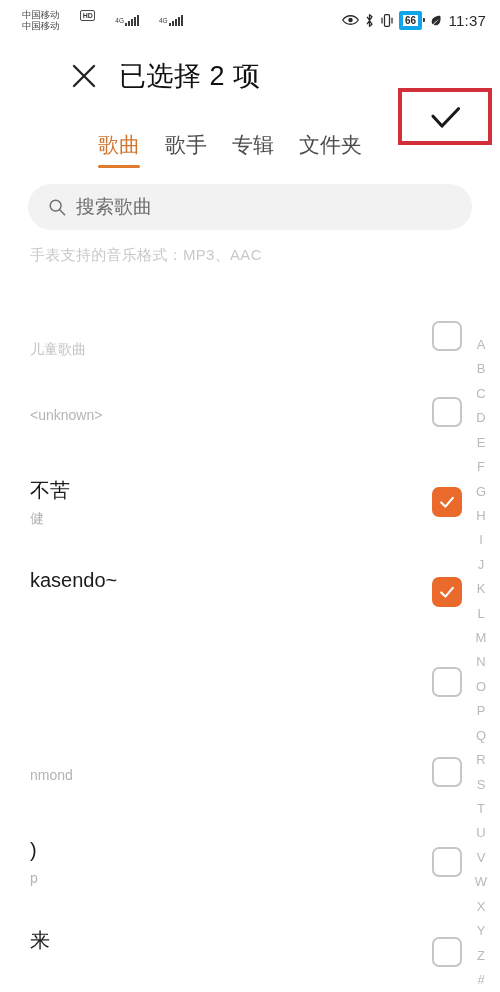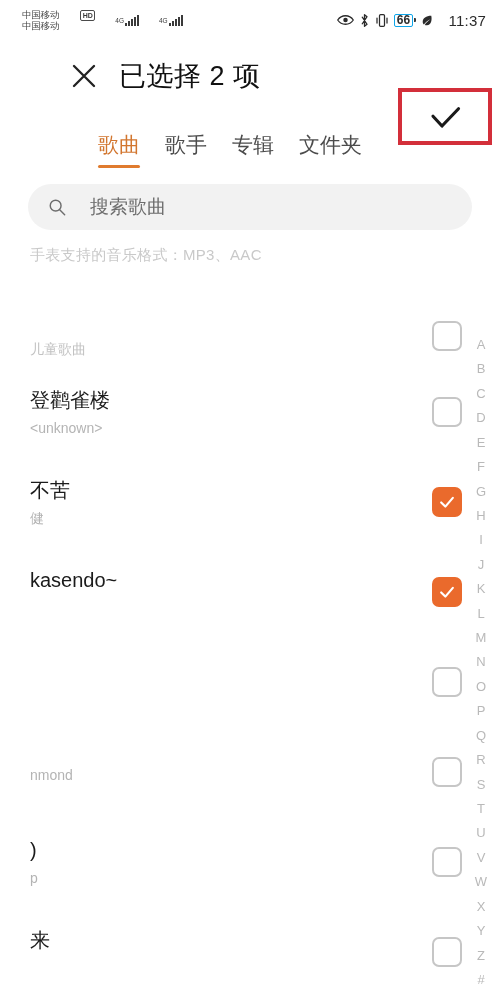--- a/index.html
+++ b/index.html
@@ -87,38 +87,38 @@
     gap: 5px;
     font-size: 14px;
     color: #2b2b2b;
   }
   .sb-ico { display: block; }
   .battery {
     display: flex;
     align-items: center;
   }
   .battery .shell {
-    border: 1px solid #0ea5e9;
+    border: 4px solid #0ea5e9;
     border-radius: 2px;
-    font-size: 12px;
+    font-size: 10px;
     line-height: 9px;
     padding: 1px 2px;
     font-weight: bold;
   }
   .battery .nub {
     width: 1.5px;
     height: 4px;
     background: #3a3a3a;
     margin-left: 1px;
     border-radius: 0 1px 1px 0;
   }
   .clock {
     font-size: 15px;
     letter-spacing: 0.2px;
-    margin-left: 11px;
+    margin-left: 2px;
   }
 
   
   .header {
     height: 72px;
     display: flex;
     align-items: center;
     padding: 0 14px 0 30px;
     box-sizing: border-box;
     position: relative;
@@ -182,21 +182,21 @@
   
   .search-wrap { padding: 16px 28px 0 28px; }
   .search {
     height: 46px;
     background: #f2f2f2;
     border-radius: 23px;
     display: flex;
     align-items: center;
     padding: 0 20px;
     box-sizing: border-box;
-    gap: 24px;
+    gap: 10px;
   }
   .search svg { width: 18px; height: 18px; flex: 0 0 auto; }
   .search-placeholder {
     font-size: 19px;
     color: #6d6d6d;
   }
 
   
   .hint {
     padding: 16px 0 0 30px;
@@ -379,21 +379,20 @@
   <div class="row clipped">
     <div class="row-texts">
       <div class="row-title"></div>
       <div class="row-sub">儿童歌曲</div>
     </div>
     <div class="checkbox"></div>
   </div>
 
   <div class="row">
     <div class="row-texts">
-      <div class="row-title">登鹳雀楼</div>
       <div class="row-sub">&lt;unknown&gt;</div>
     </div>
     <div class="checkbox"></div>
   </div>
 
   <div class="row">
     <div class="row-texts">
       <div class="row-title">不苦</div>
       <div class="row-sub">健</div>
     </div>

